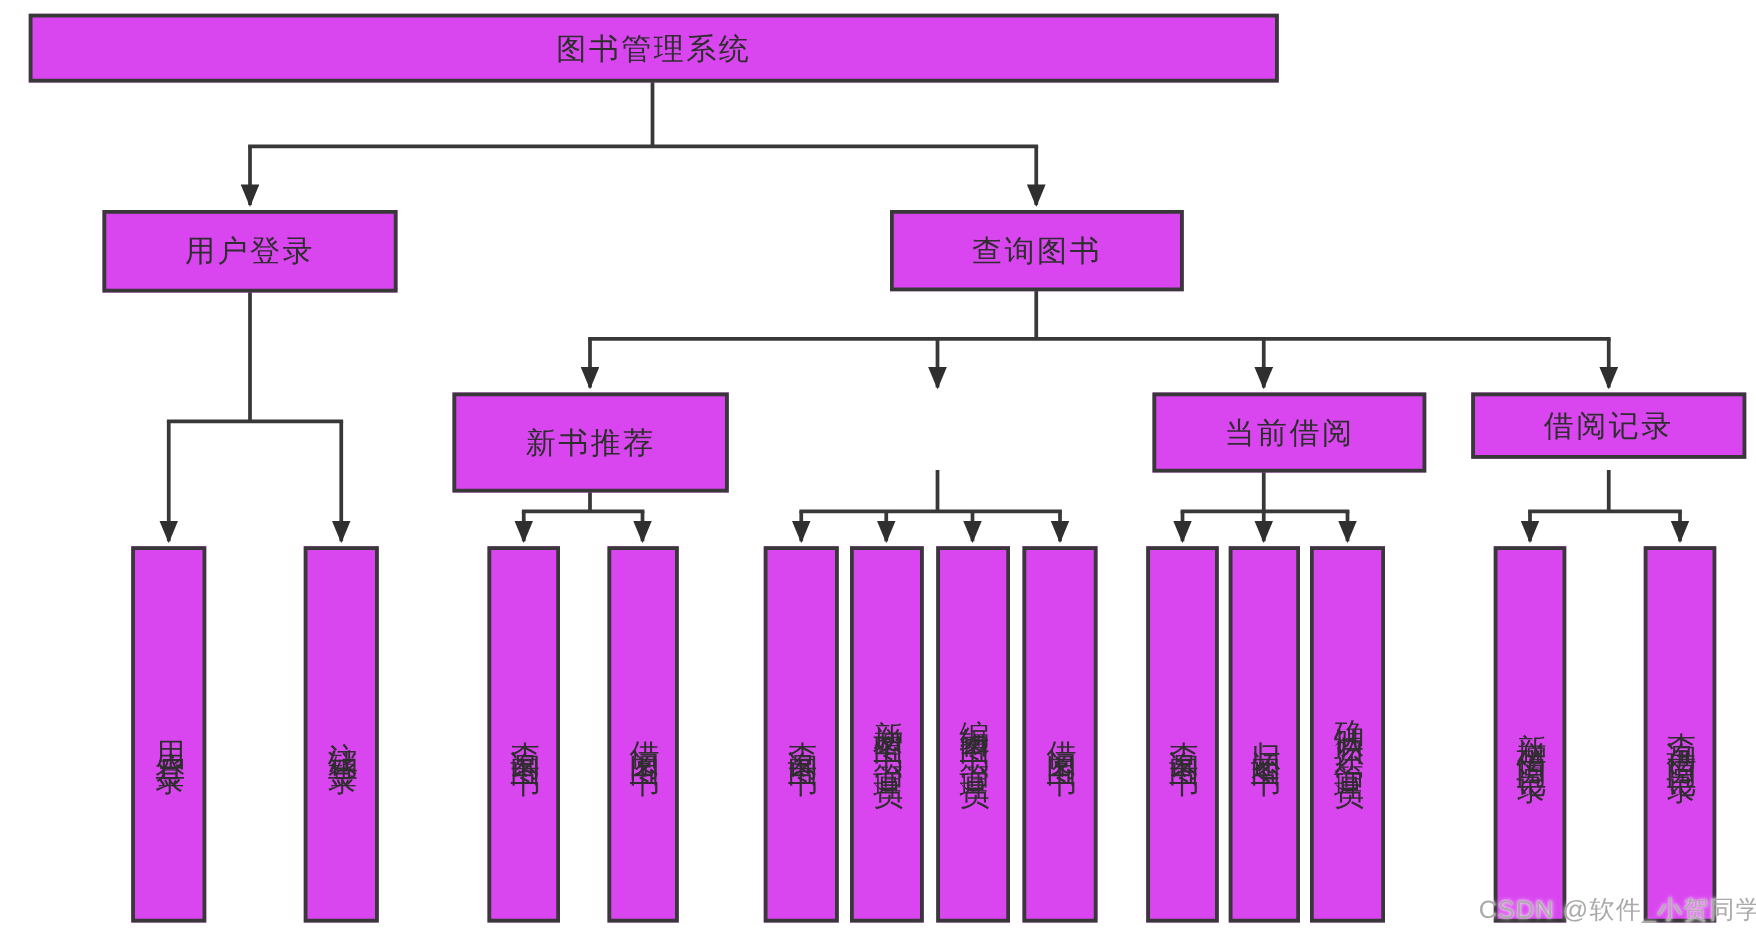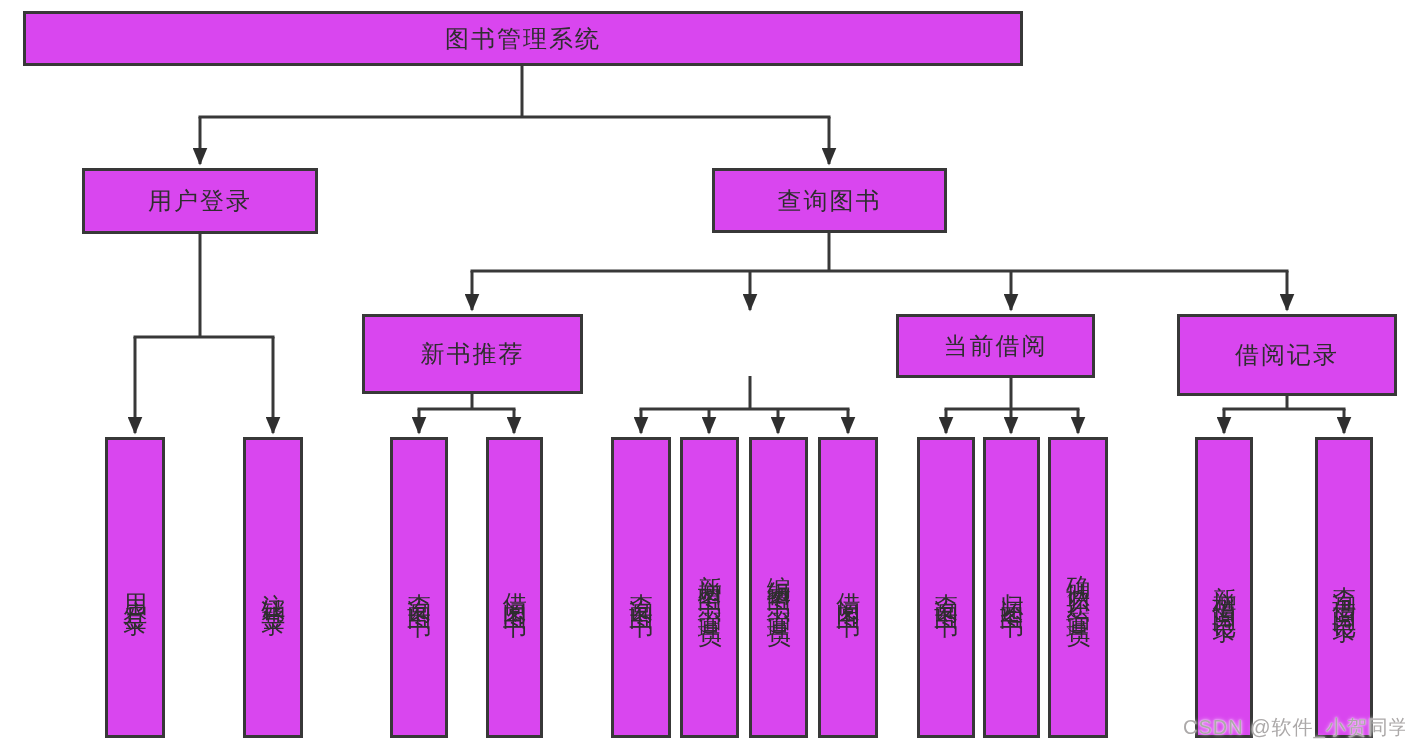--- a/index.html
+++ b/index.html
@@ -18,22 +18,22 @@
   .v-box .v-label {
     writing-mode:vertical-rl; text-orientation:mixed;
     font-size:24px; letter-spacing:7px; line-height:1.1; white-space:nowrap;
   }
   
   #root-node   { left:23px;   top:11px;  width:1000px; height:55px; }
   #branch-user { left:82px;   top:168px; width:236px;  height:66px; }
   #branch-mgmt { left:712px;  top:168px; width:235px;  height:65px; }
   #sec-recommend { left:362px;  top:314px; width:221px; height:80px; }
   #sec-borrow    { left:640px;  top:314px; width:221px; height:64px; }
-  #sec-current   { left:896px;  top:314px; width:199px; height:64px; }
-  #sec-records   { left:1177px; top:314px; width:220px; height:82px; }
+  #sec-current   { left:922px;  top:314px; width:219px; height:64px; }
+  #sec-records   { left:1177px; top:314px; width:220px; height:53px; }
   .leaf { top:437px; height:301px; }
   #leaf-0  { left:105px;  width:60px; }
   #leaf-1  { left:243px;  width:60px; }
   #leaf-2  { left:390px;  width:58px; }
   #leaf-3  { left:486px;  width:57px; }
   #leaf-4  { left:611px;  width:60px; }
   #leaf-5  { left:680px;  width:59px; }
   #leaf-6  { left:749px;  width:59px; }
   #leaf-7  { left:818px;  width:60px; }
   #leaf-8  { left:917px;  width:58px; }

